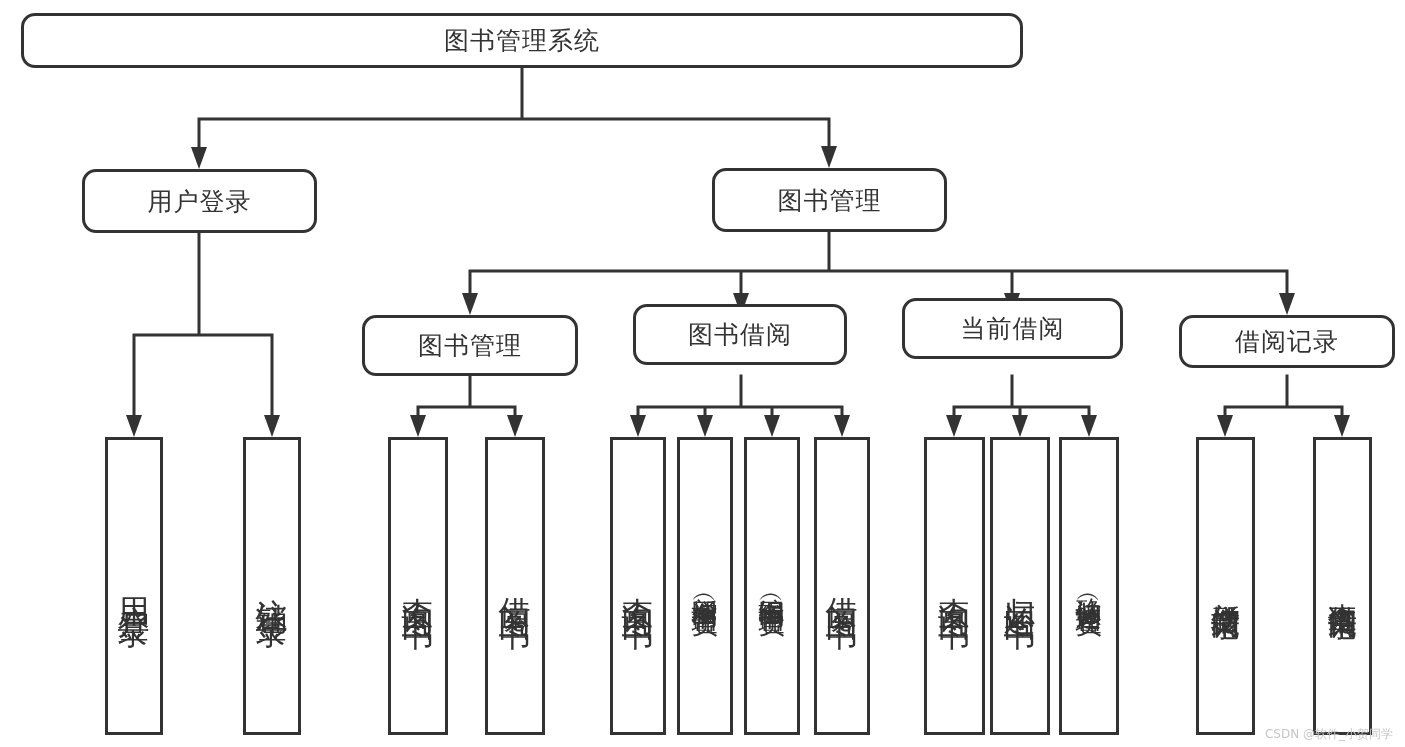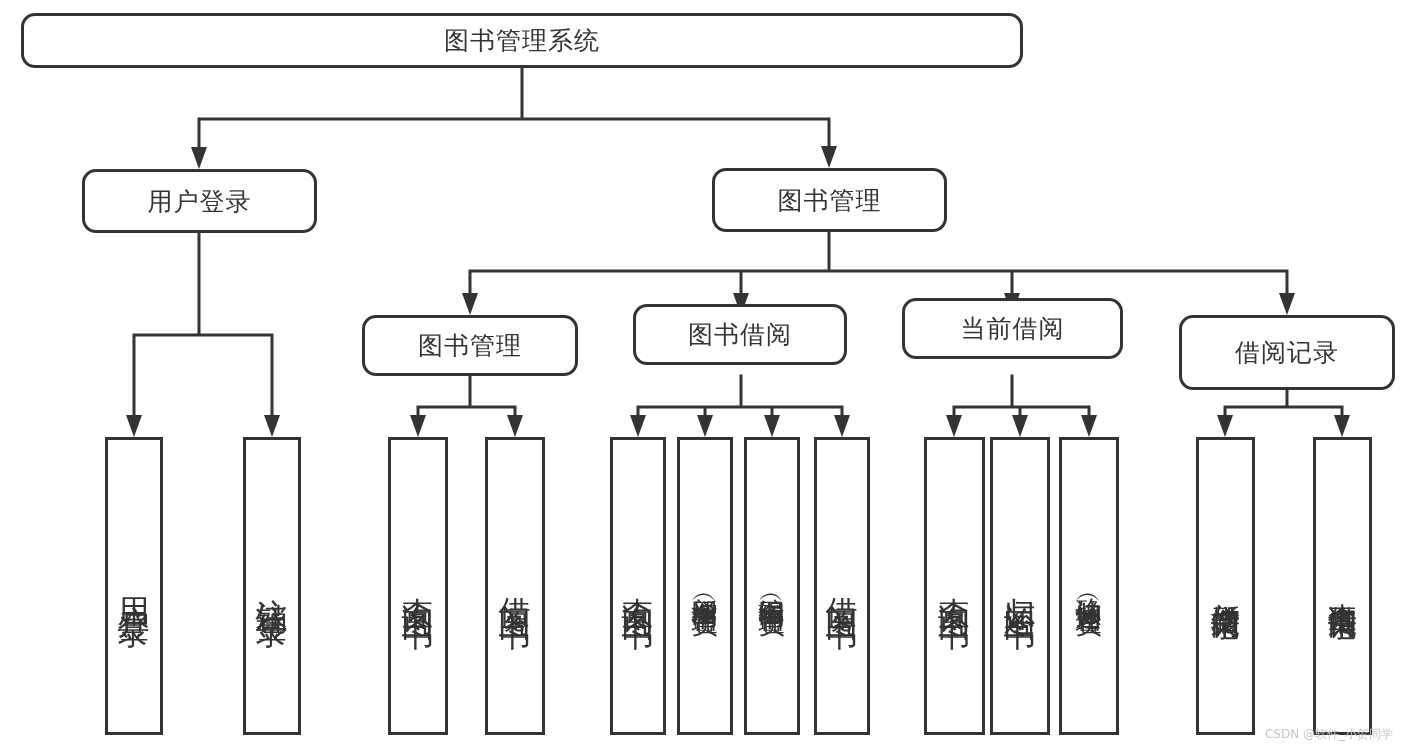--- a/index.html
+++ b/index.html
@@ -105,21 +105,21 @@
   </svg>
 
   <div class="node h-label" style="left:21px; top:13px; width:1002px; height:55px;">图书管理系统</div>
 
   <div class="node h-label" style="left:82px; top:169px; width:235px; height:64px;">用户登录</div>
   <div class="node h-label" style="left:712px; top:168px; width:235px; height:64px;">图书管理</div>
 
   <div class="node h-label" style="left:362px; top:315px; width:216px; height:61px;">图书管理</div>
   <div class="node h-label" style="left:633px; top:304px; width:214px; height:61px;">图书借阅</div>
   <div class="node h-label" style="left:902px; top:298px; width:221px; height:61px;">当前借阅</div>
-  <div class="node h-label" style="left:1179px; top:315px; width:216px; height:75px;">借阅记录</div>
+  <div class="node h-label" style="left:1179px; top:315px; width:216px; height:53px;">借阅记录</div>
 
   <div class="node leaf" style="left:105px; top:437px; width:58px; height:298px;">用户登录</div>
   <div class="node leaf" style="left:243px; top:437px; width:58px; height:298px;">注销登录</div>
 
   <div class="node leaf" style="left:388px; top:437px; width:60px; height:298px;">查询图书</div>
   <div class="node leaf" style="left:485px; top:437px; width:60px; height:298px;">借阅图书</div>
 
   <div class="node leaf" style="left:610px; top:437px; width:56px; height:298px;">查询图书</div>
   <div class="node leaf compact" style="left:677px; top:437px; width:56px; height:298px;">新增图书（管理员）</div>
   <div class="node leaf compact" style="left:744px; top:437px; width:56px; height:298px;">编辑图书（管理员）</div>

